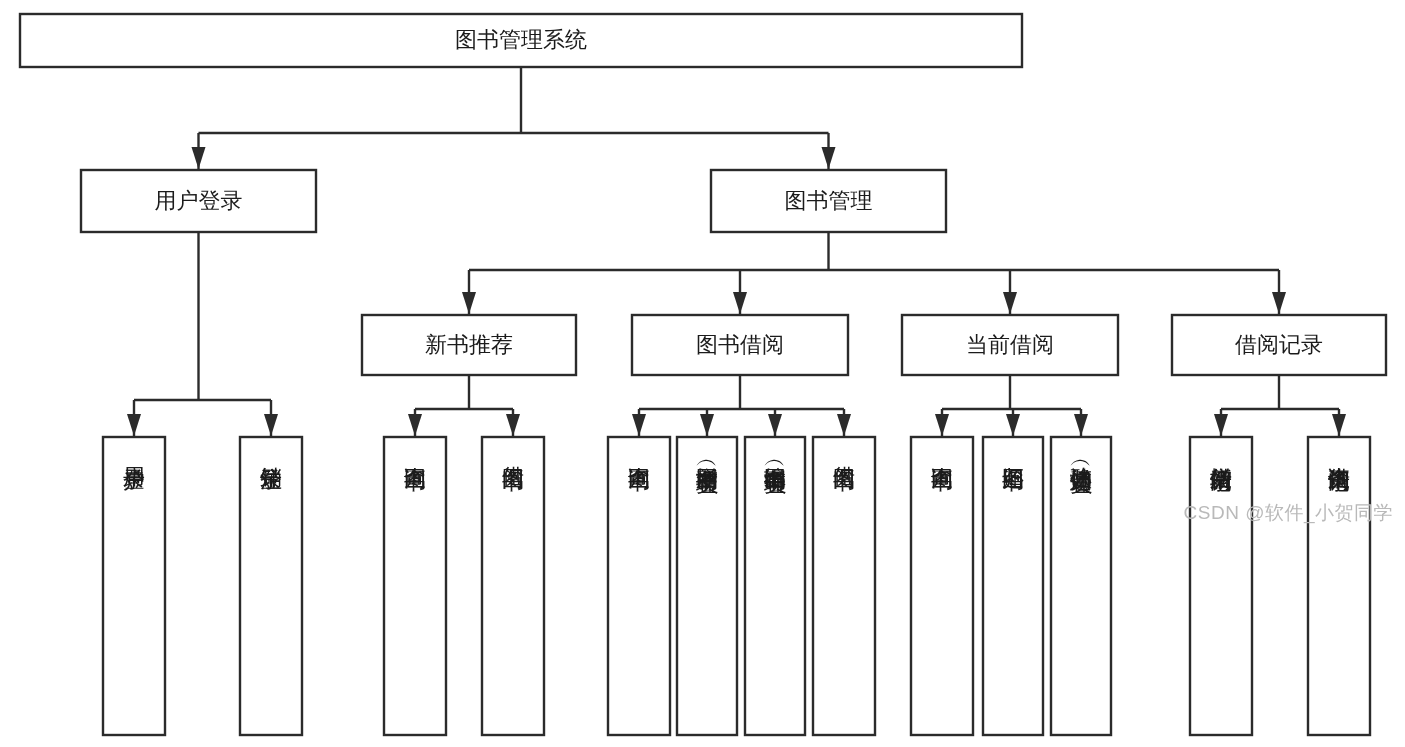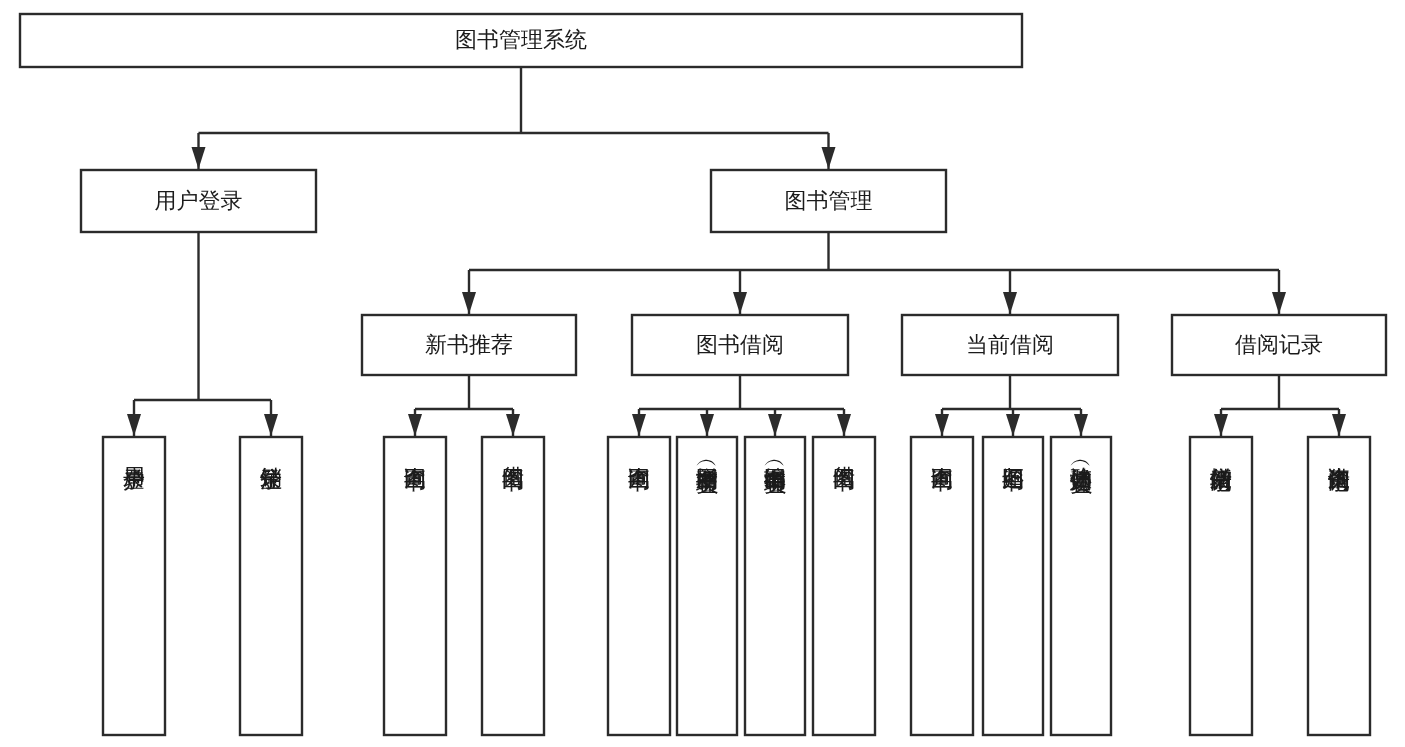--- a/index.html
+++ b/index.html
@@ -194,13 +194,14 @@
       <div class="vlabel-wrap" style="left: 1051px; top: 449px; width: 60px; height: 286px;">
         <div class="vlabel">确认归还（管理员）</div>
       </div>
       <div class="vlabel-wrap" style="left: 1190px; top: 449px; width: 62px; height: 286px;">
         <div class="vlabel">新增借阅记录</div>
       </div>
       <div class="vlabel-wrap" style="left: 1308px; top: 449px; width: 62px; height: 286px;">
         <div class="vlabel">查询借阅记录</div>
       </div>
     </div>
+  <div class="watermark">CSDN @软件_小贺同学</div>
 </div>
 
 </body></html>

